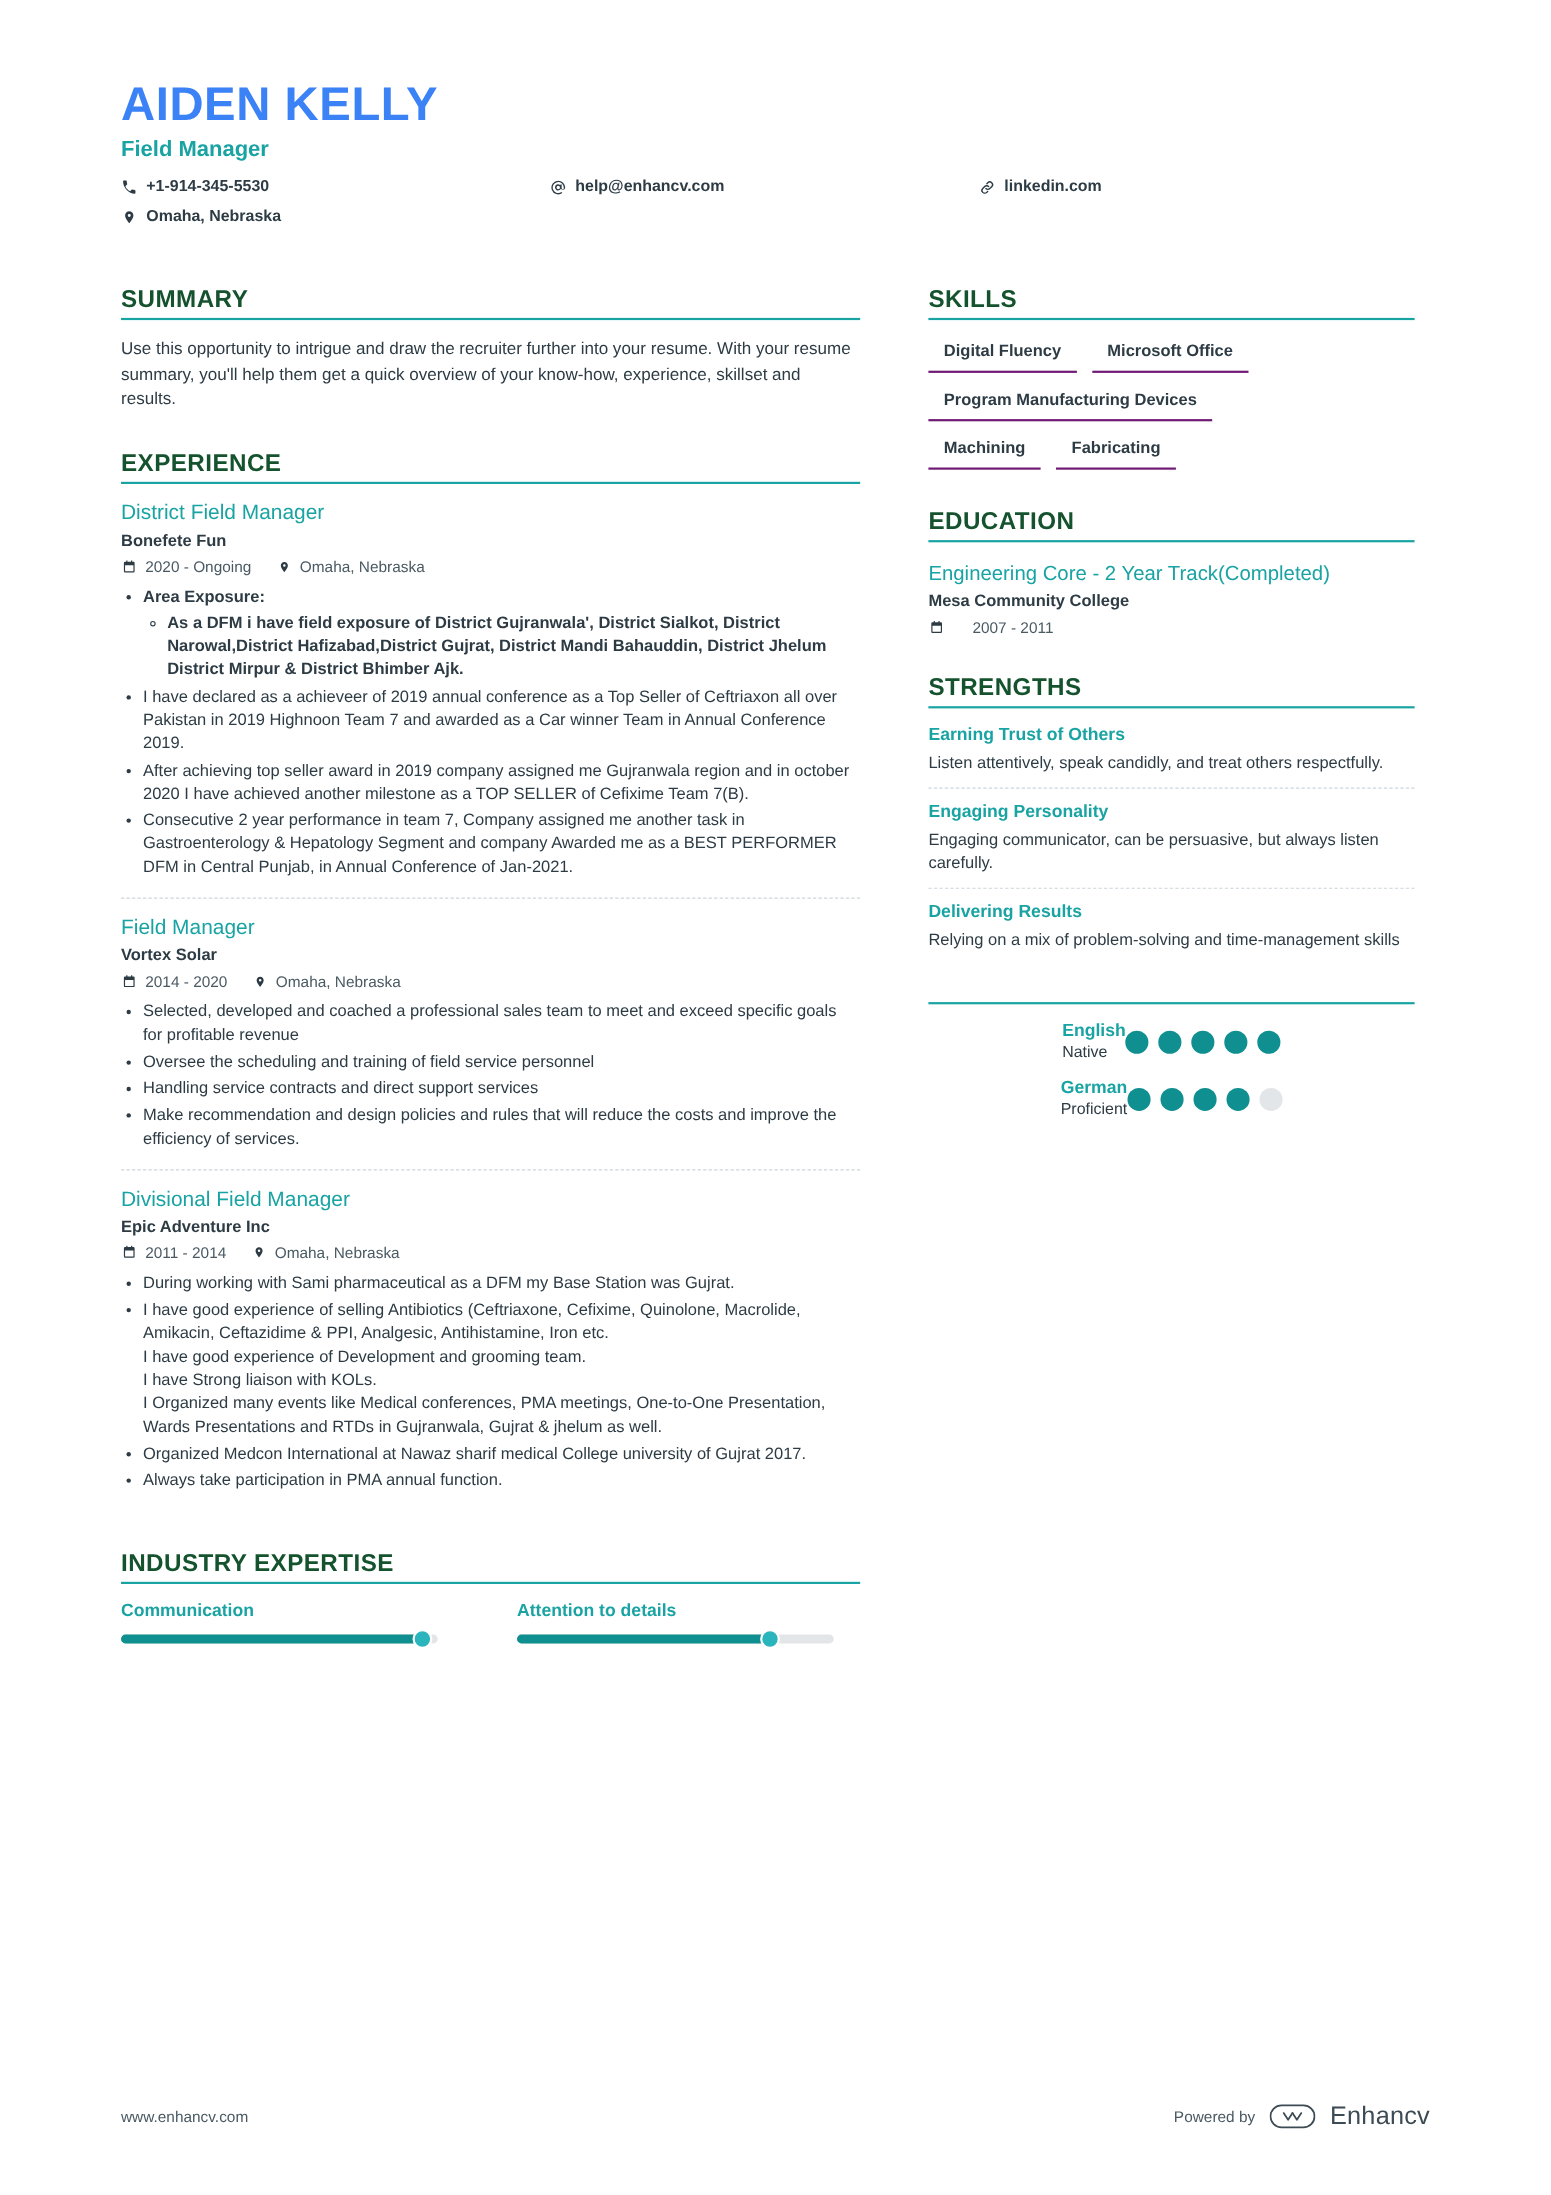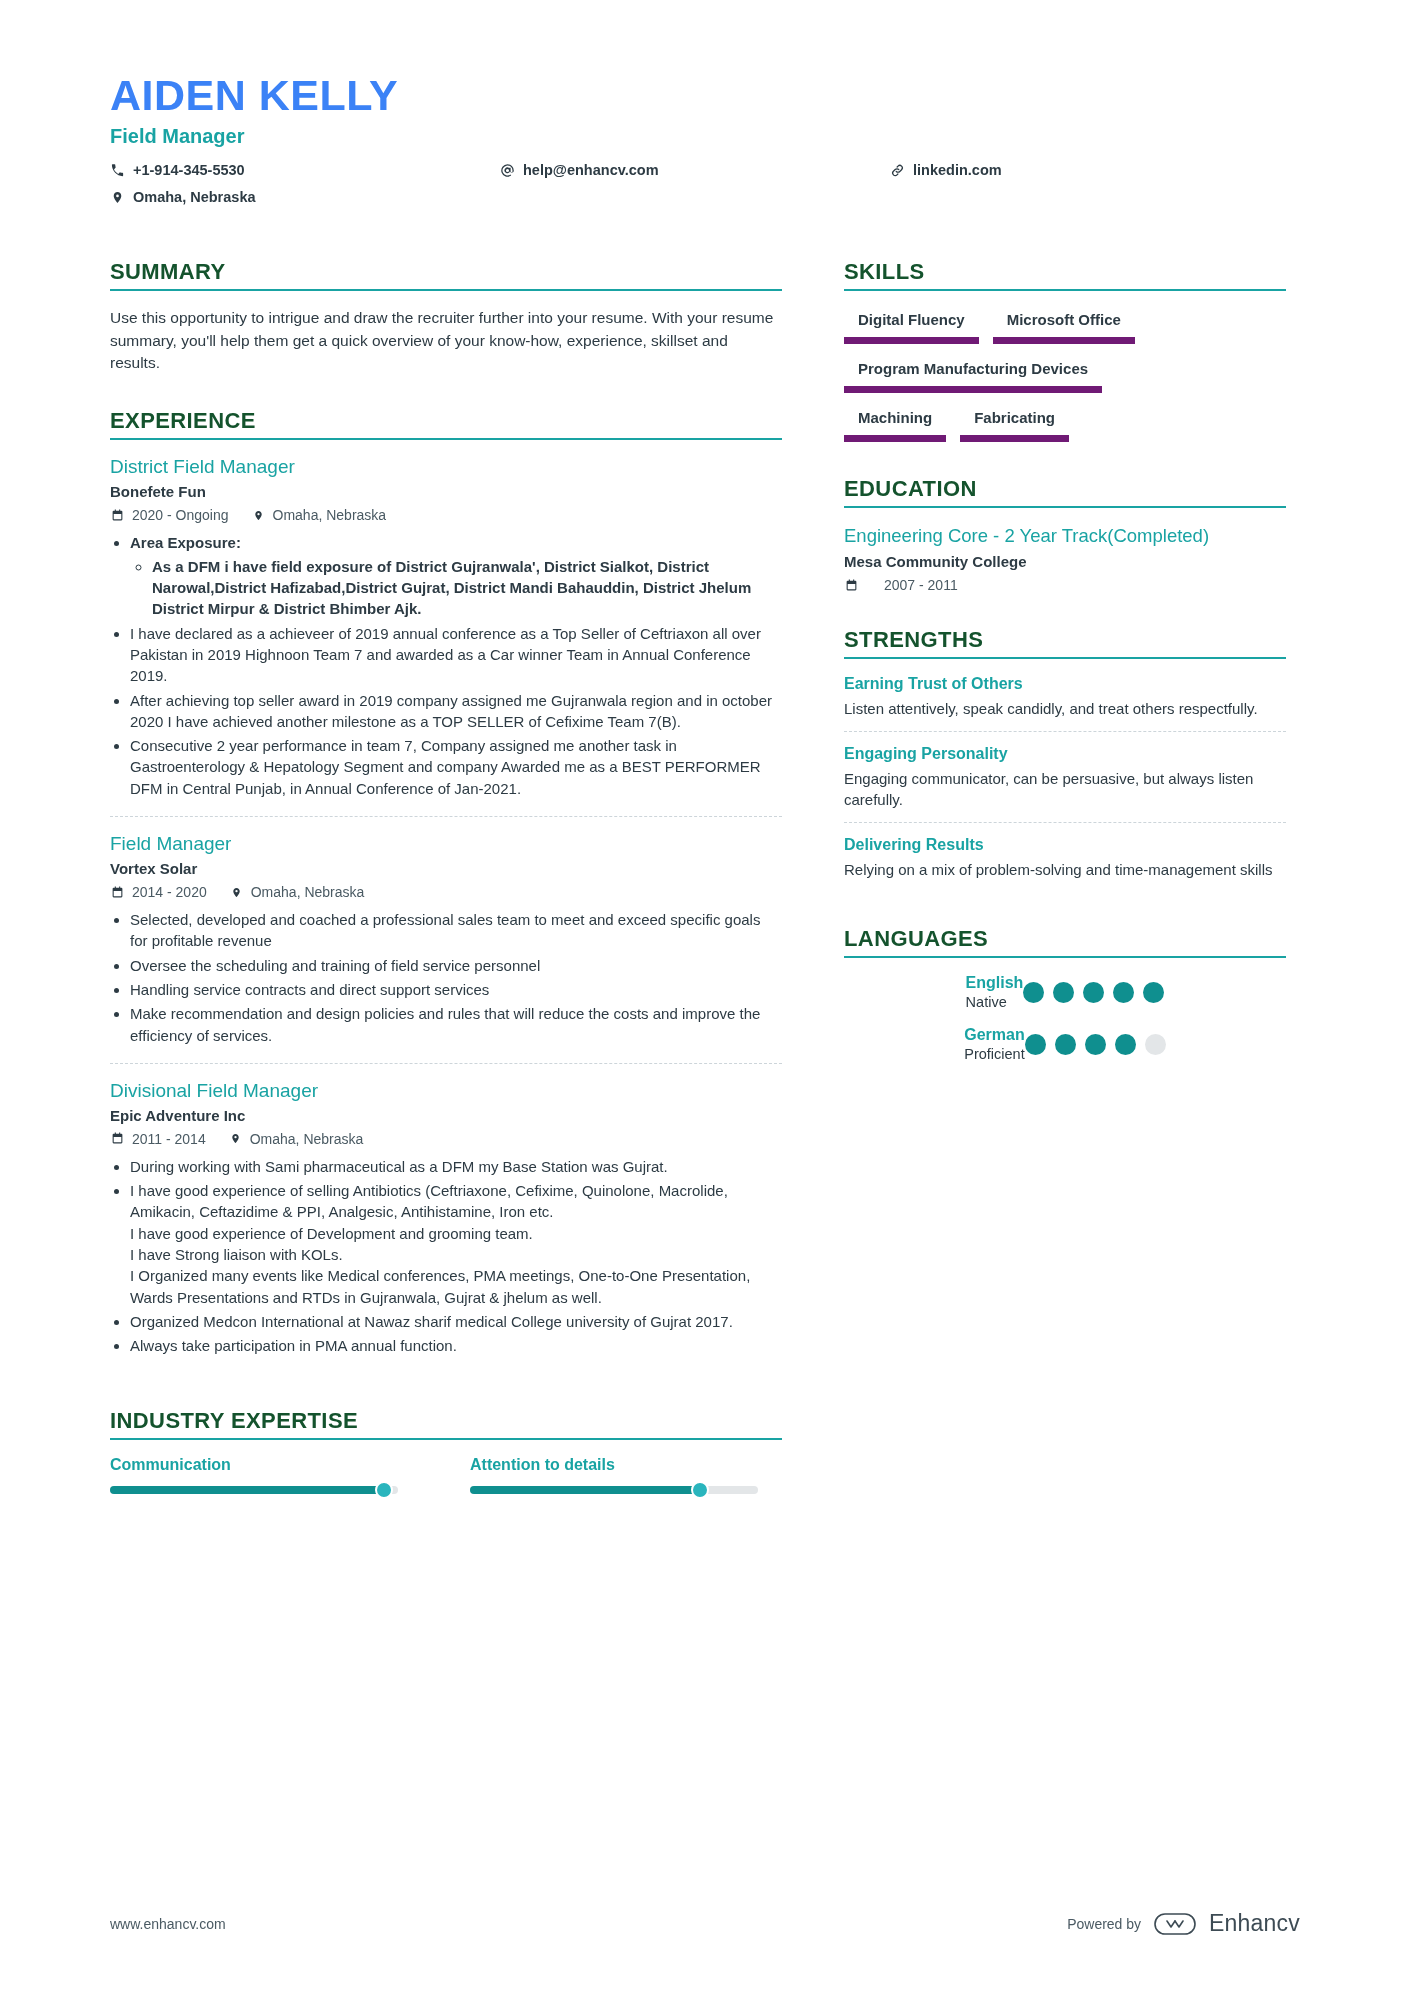--- a/index.html
+++ b/index.html
@@ -130,21 +130,21 @@
   .skill-line {
     display: flex;
     gap: 14px;
     margin-bottom: 12px;
   }
   .skill-pill {
     font-size: 15px;
     font-weight: bold;
     color: #2d3b44;
     padding: 4px 14px 9px 14px;
-    border-bottom: 7px solid #701a75;
+    border-bottom: 2px solid #701a75;
     white-space: nowrap;
   }
 
   
   .edu-title {
     font-size: 18.5px;
     color: #19a3a3;
     line-height: 1.25;
     margin: 0 0 6px 0;
   }
@@ -453,21 +453,20 @@
           <div class="strength-title">Engaging Personality</div>
           <p class="strength-desc">Engaging communicator, can be persuasive, but always listen carefully.</p>
         </div>
         <div class="strength">
           <div class="strength-title">Delivering Results</div>
           <p class="strength-desc">Relying on a mix of problem-solving and time-management skills</p>
         </div>
       </div>
 
       <div class="section">
-        <div class="sec-title">LANGUAGES</div>
         <div class="sec-rule"></div>
 
         <div class="lang">
           <div>
             <div class="lang-name">English</div>
             <p class="lang-level">Native</p>
           </div>
           <div class="dots">
             <span class="dot on"></span>
             <span class="dot on"></span>

